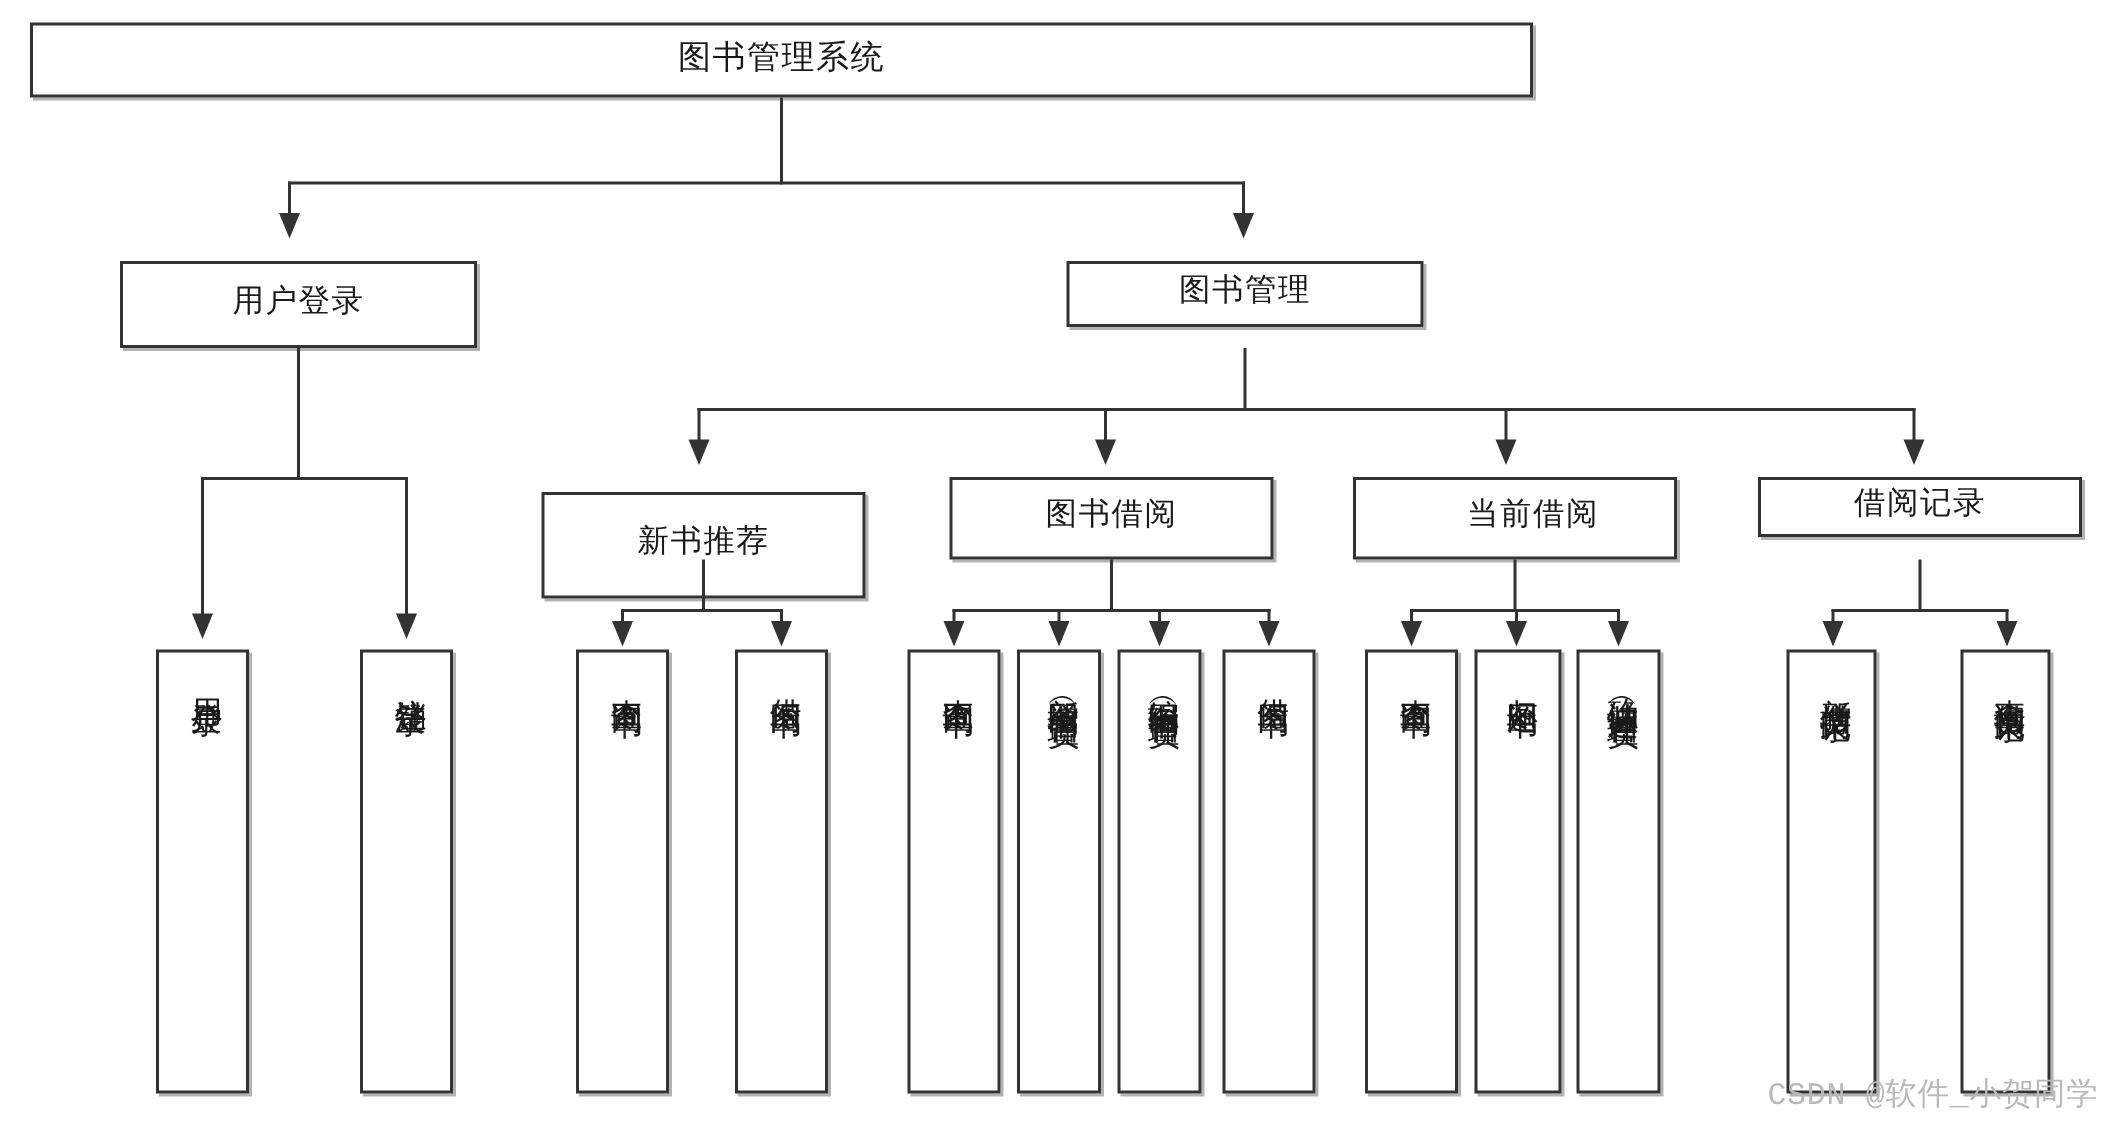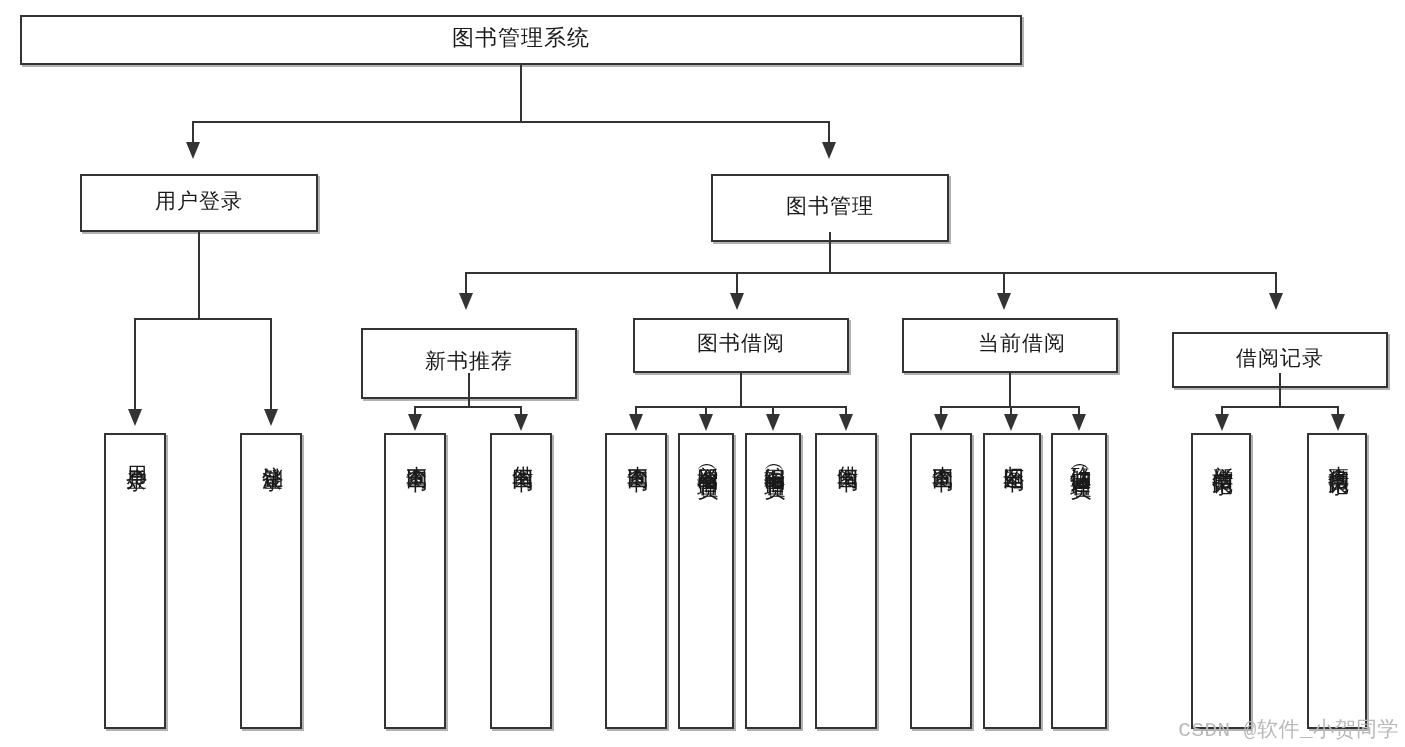--- a/index.html
+++ b/index.html
@@ -98,21 +98,21 @@
   <div class="edge v" style="left:192px; top:121px; width:2px; height:25px;"></div>
   <div class="arrow" style="left:186px; top:142px;"></div>
 
   <div class="edge v" style="left:828px; top:121px; width:2px; height:25px;"></div>
   <div class="arrow" style="left:822px; top:142px;"></div>
 
   <div class="node" style="left:80px; top:174px; width:238px; height:58px;">
     <span class="label">用户登录</span>
   </div>
 
-  <div class="node" style="left:711px; top:174px; width:238px; height:68px;">
+  <div class="node" style="left:711px; top:174px; width:238px; height:44px;">
     <span class="label">图书管理</span>
   </div>
 
   <div class="edge v" style="left:198px; top:232px; width:2px; height:88px;"></div>
   <div class="edge h" style="left:134px; top:318px; width:138px; height:2px;"></div>
   <div class="edge v" style="left:134px; top:318px; width:2px; height:95px;"></div>
   <div class="arrow" style="left:128px; top:409px;"></div>
   <div class="edge v" style="left:270px; top:318px; width:2px; height:95px;"></div>
   <div class="arrow" style="left:264px; top:409px;"></div>
 
@@ -129,21 +129,21 @@
 
   <div class="node" style="left:361px; top:328px; width:216px; height:71px;">
     <span class="label">新书推荐</span>
   </div>
   <div class="node" style="left:633px; top:318px; width:216px; height:55px;">
     <span class="label">图书借阅</span>
   </div>
   <div class="node" style="left:902px; top:318px; width:216px; height:55px;padding-left:24px;">
     <span class="label">当前借阅</span>
   </div>
-  <div class="node" style="left:1172px; top:318px; width:216px; height:56px;margin-top:14px;">
+  <div class="node" style="left:1172px; top:318px; width:216px; height:40px;">
     <span class="label">借阅记录</span>
   </div>
 
   <div class="edge v" style="left:468px; top:373px; width:2px; height:35px;"></div>
   <div class="edge h" style="left:414px; top:406px; width:108px; height:2px;"></div>
   <div class="edge v" style="left:414px; top:406px; width:2px; height:12px;"></div>
   <div class="arrow" style="left:408px; top:414px;"></div>
   <div class="edge v" style="left:520px; top:406px; width:2px; height:12px;"></div>
   <div class="arrow" style="left:514px; top:414px;"></div>
 

